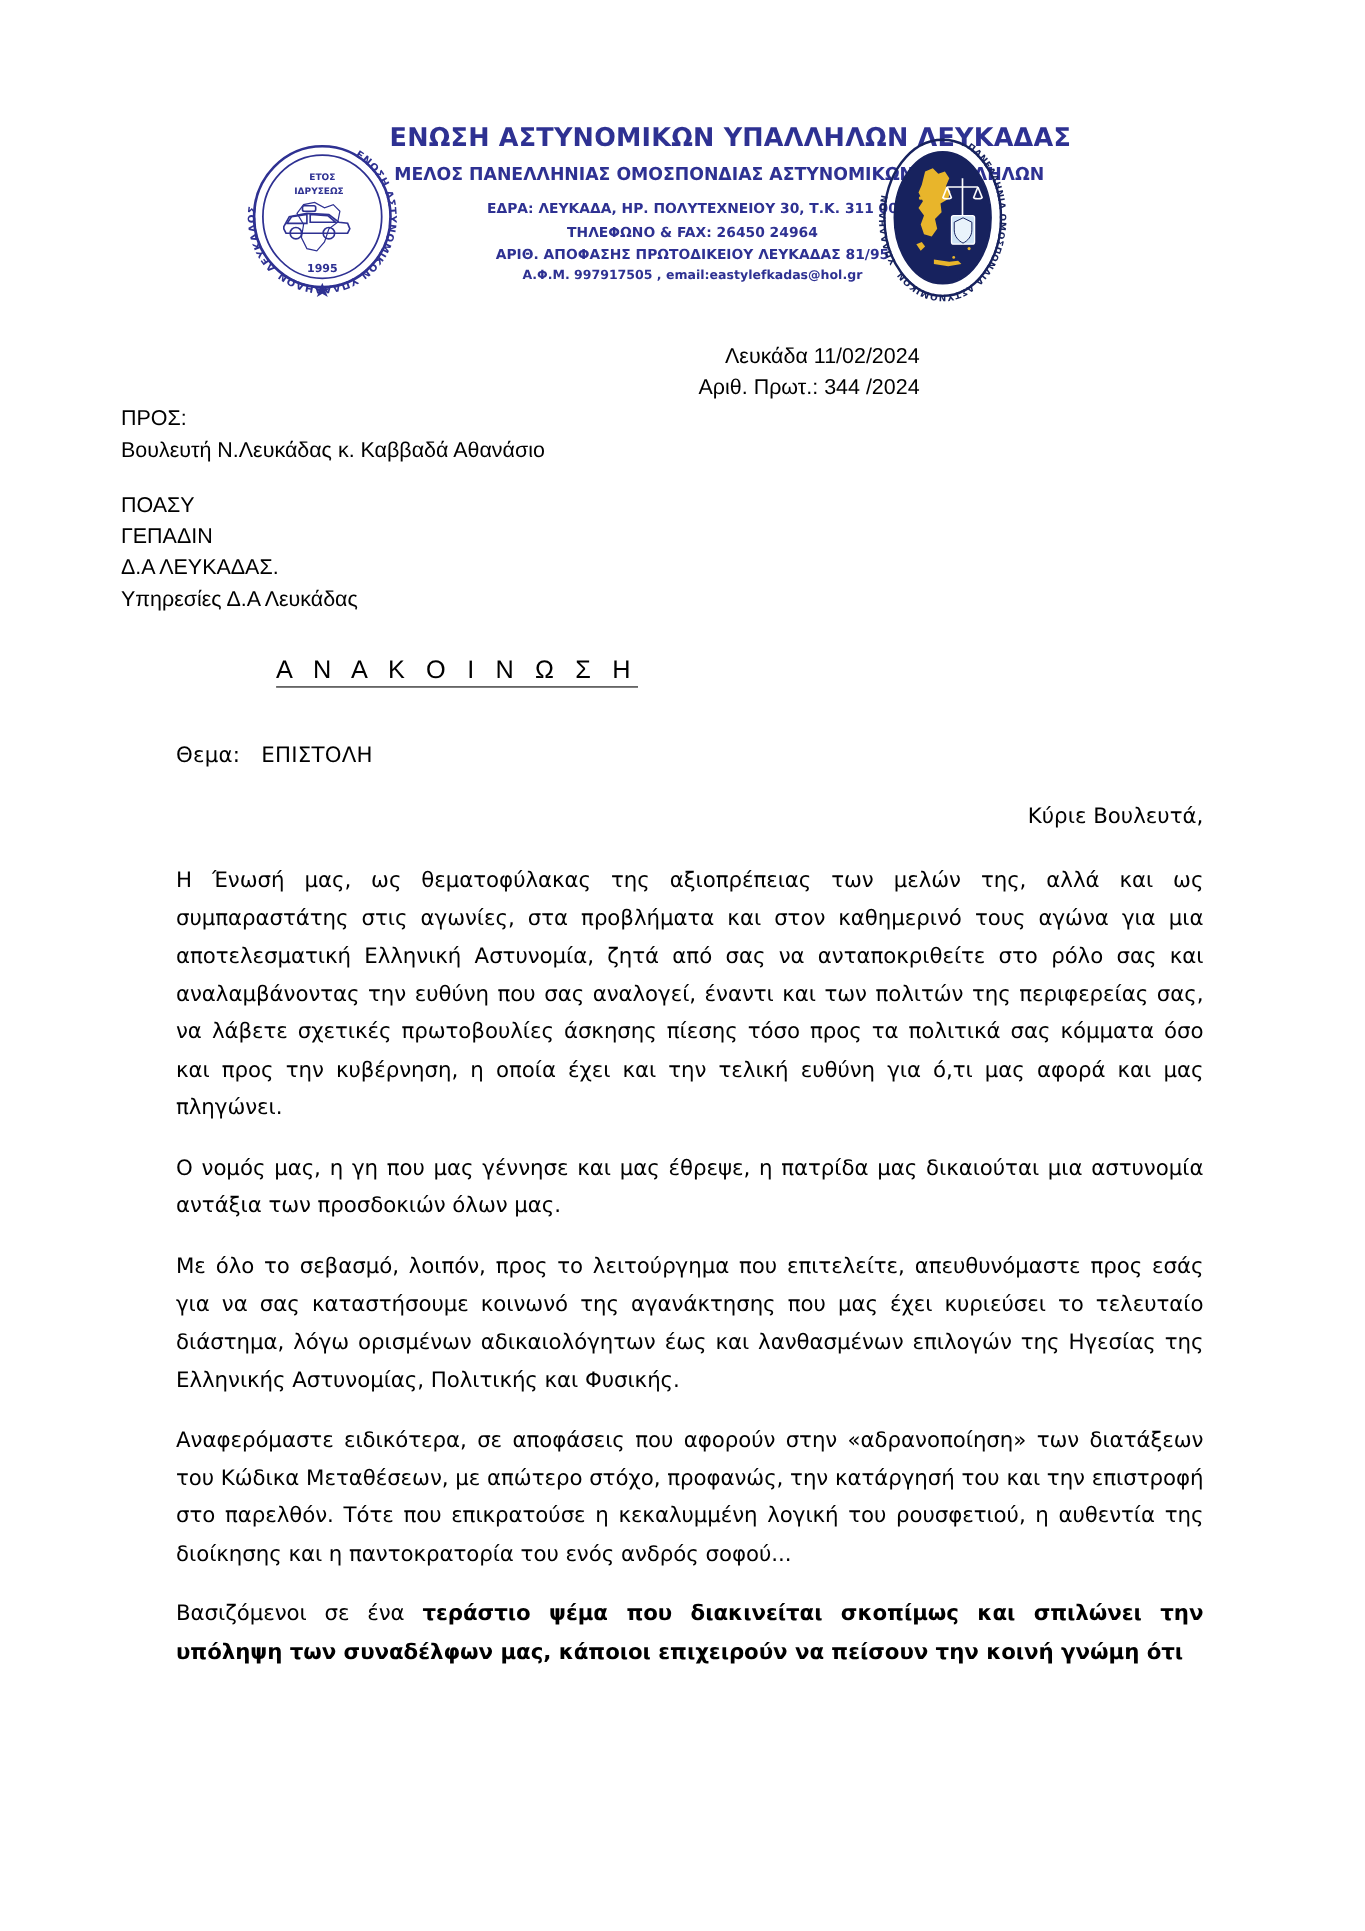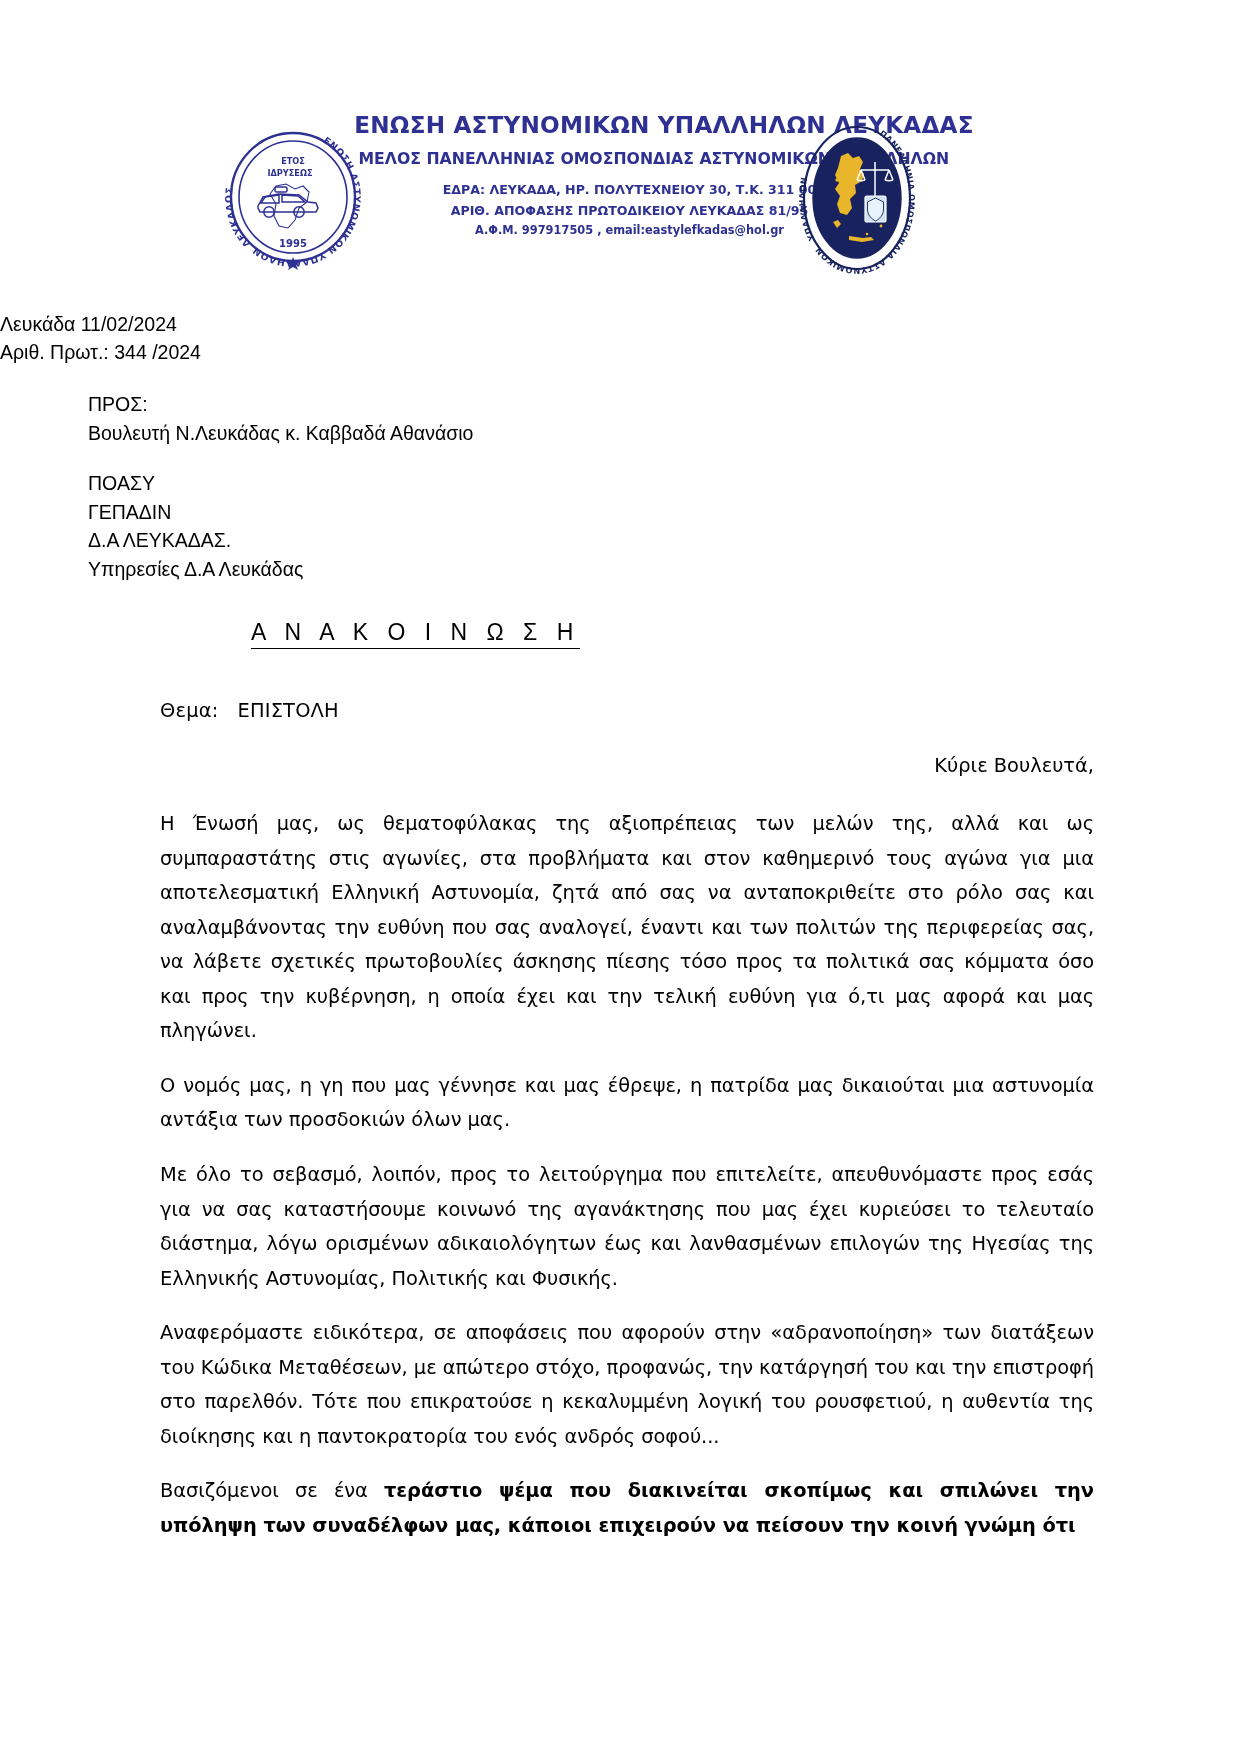--- a/index.html
+++ b/index.html
@@ -64,29 +64,29 @@
   .head-small .tiny {
     font-size:11.4px;
     font-weight:bold;
     letter-spacing:0;
   }
 
   
   .meta {
     margin-top:6px;
     padding-right:405px;
+    text-align:right;
     font-family:"Liberation Sans", sans-serif;
     font-size:19.5px;
     line-height:1.42;
   }
 
   
   .addr {
-    margin-top:24px;
-    padding-left:88px;
+    padding-left:110px;
     font-family:"Liberation Sans", sans-serif;
     font-size:19.5px;
     line-height:1.46;
   }
   .addr .gap { height:22px; }
 
   
   .title-wrap {
     margin-top:36px;
     padding-left:76px;
@@ -156,20 +156,21 @@
       <text x="75" y="127" text-anchor="middle" font-family="DejaVu Sans, sans-serif" font-size="10" font-weight="bold" fill="#2e3192">1995</text>
       <polygon points="75,137 77,142 82,142 78,145 80,150 75,147 70,150 72,145 68,142 73,142" fill="#2e3192"></polygon>
     </svg>
   </div>
 
   <div class="head-text">
     <div class="head-line1">ΕΝΩΣΗ ΑΣΤΥΝΟΜΙΚΩΝ ΥΠΑΛΛΗΛΩΝ ΛΕΥΚΑΔΑΣ</div>
     <div class="head-line2">ΜΕΛΟΣ ΠΑΝΕΛΛΗΝΙΑΣ ΟΜΟΣΠΟΝΔΙΑΣ ΑΣΤΥΝΟΜΙΚΩΝ ΥΠΑΛΛΗΛΩΝ</div>
     <div class="head-small">
       <div>ΕΔΡΑ: ΛΕΥΚΑΔΑ, ΗΡ. ΠΟΛΥΤΕΧΝΕΙΟΥ 30, Τ.Κ. 311 00</div>
+      <div>ΤΗΛΕΦΩΝΟ &amp; FAX: 26450 24964</div>
       <div>ΑΡΙΘ. ΑΠΟΦΑΣΗΣ ΠΡΩΤΟΔΙΚΕΙΟΥ ΛΕΥΚΑΔΑΣ 81/95</div>
       <div class="tiny">Α.Φ.Μ. 997917505 , email:eastylefkadas@hol.gr</div>
     </div>
   </div>
 
   <div class="seal-right">
     <svg viewBox="0 0 120 160" width="120" height="160">
       <defs>
         <path id="rOuter" d="M60,10 a52,70 0 1,1 -0.1,0"></path>
         <path id="rBottom" d="M60,150 a52,70 0 1,1 0.1,0"></path>

